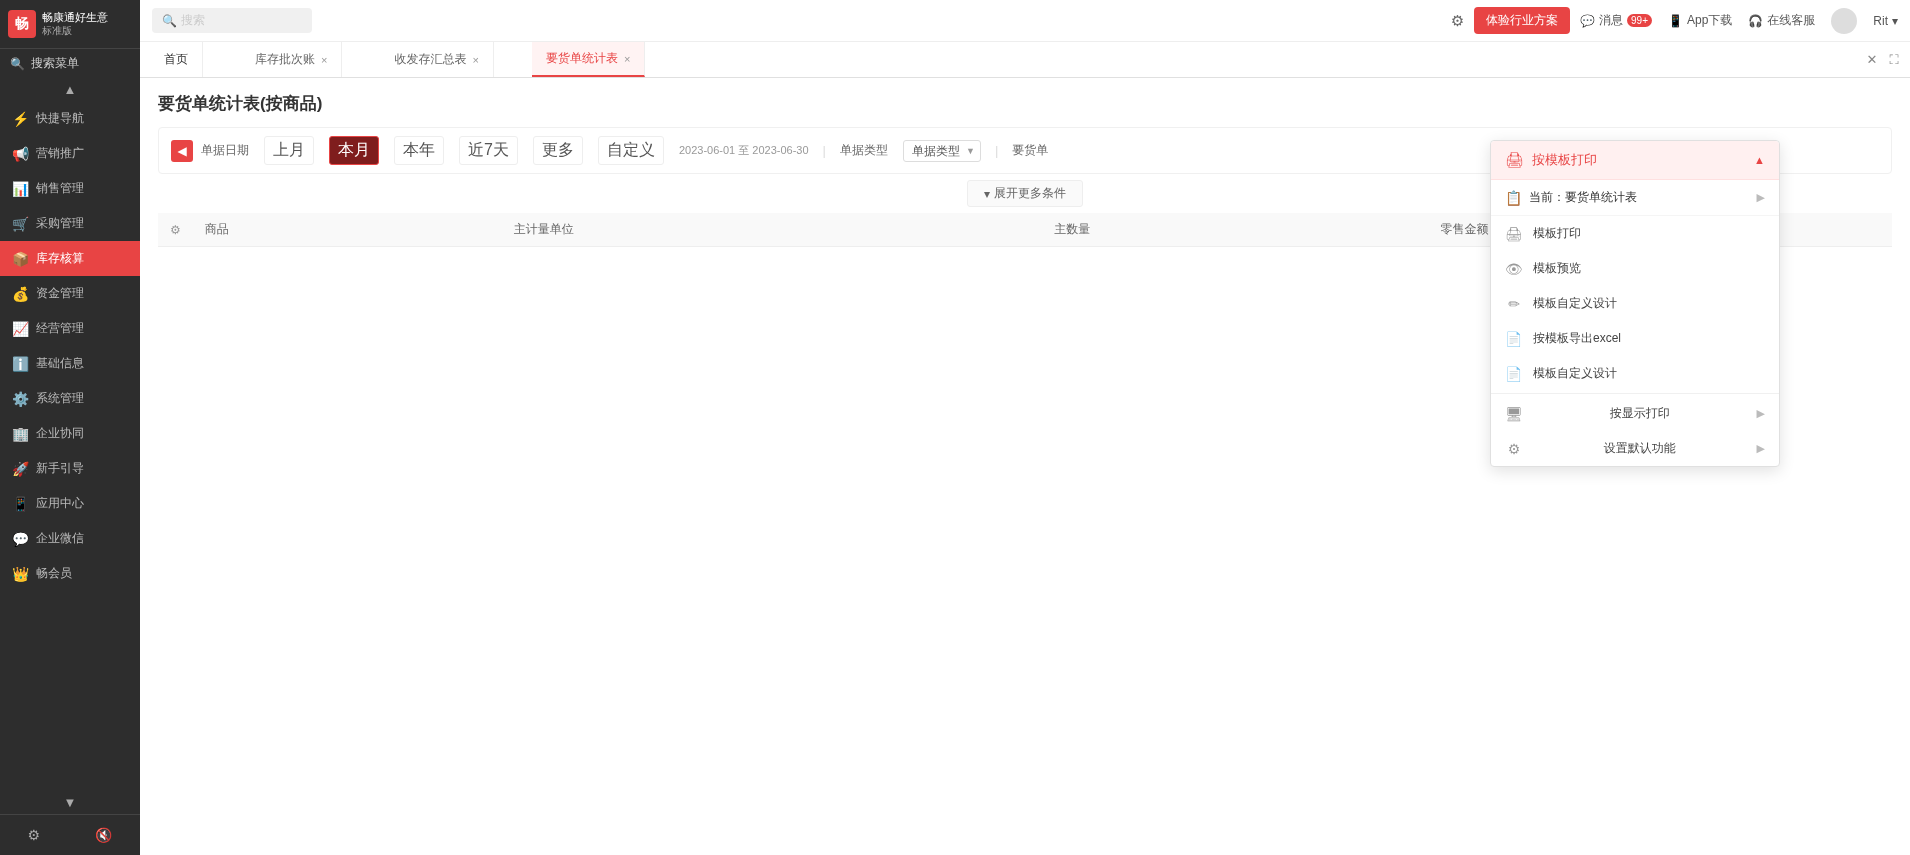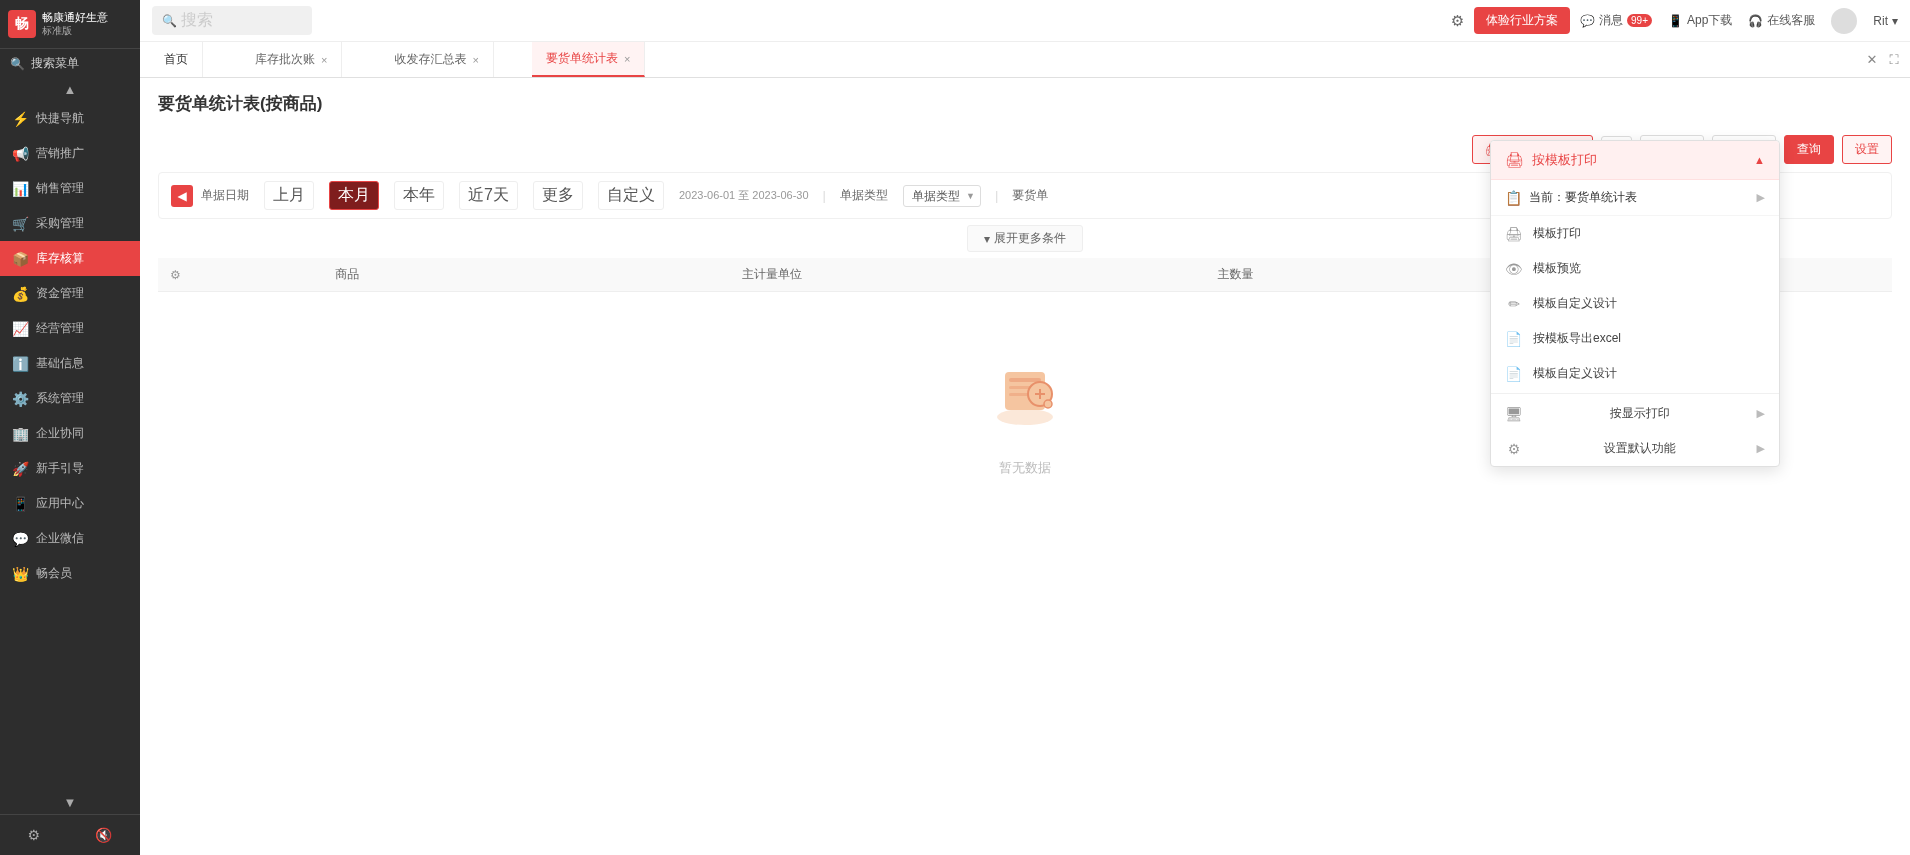--- a/index.html
+++ b/index.html
@@ -62,21 +62,21 @@
     .filter-divider { color: #ddd; margin: 0 6px; }
 
     
     .expand-bar { margin: 6px 18px; display: flex; align-items: center; justify-content: center; }
     .expand-btn { display: flex; align-items: center; gap: 4px; color: #666; font-size: 12px; cursor: pointer; padding: 4px 16px; border: 1px solid #eee; border-radius: 3px; background: #fafafa; }
 
     
     .table-area { flex: 1; overflow: auto; padding: 0 18px; }
     table { width: 100%; border-collapse: collapse; font-size: 12px; }
     thead tr { background: #f9f9f9; }
-    th { padding: 8px 12px; text-align: center; color: #666; font-weight: 500; border-bottom: 1px solid #eee; white-space: nowrap; }
+    th { padding: 8px 12px; text-align: left; color: #666; font-weight: 500; border-bottom: 1px solid #eee; white-space: nowrap; }
     .th-settings { width: 32px; text-align: center; }
     .settings-icon { cursor: pointer; color: #999; }
 
     
     .empty-state { display: flex; flex-direction: column; align-items: center; justify-content: center; padding: 60px 20px; color: #bbb; }
     .empty-icon { font-size: 64px; margin-bottom: 12px; }
     .empty-text { font-size: 13px; color: #bbb; }
 
     
     .action-bar { padding: 8px 18px; display: flex; align-items: center; justify-content: flex-end; gap: 8px; }
@@ -180,21 +180,21 @@
     <div class="sidebar-bottom-btn">⚙</div>
     <div class="sidebar-bottom-btn">🔇</div>
   </div>
 </div>
 
 <div class="main">
 
   <div class="topbar">
     <div class="topbar-search-box">
       <span>🔍</span>
-      <span style="color:#ccc;font-size:16px;">搜索</span>
+      <span style="color:#ccc;font-size:12px;">搜索</span>
     </div>
     <div class="topbar-spacer"></div>
     <span class="topbar-gear">⚙</span>
     <button class="topbar-trial-btn">体验行业方案</button>
     <div class="topbar-right">
       <div class="topbar-right-item">
         <span>💬</span>
         <span>消息</span>
         <span class="badge">99+</span>
       </div>
@@ -236,38 +236,20 @@
       <div class="win-btn">✕</div>
       <div class="win-btn">⛶</div>
     </div>
   </div>
 
   <div class="page">
     <div class="page-header">
       <div class="page-title">要货单统计表(按商品)</div>
     </div>
 
-    <div class="action-bar">
-      <button class="action-btn" style="background:#fff0f0; border-color:#e84444; color:#e84444;">
-        <span>🖨</span>
-        <span>按模板打印</span>
-        <span>▲</span>
-      </button>
-      <div class="dots-btn">···</div>
-      <button class="action-btn">
-        <span>↗</span>
-        <span>导出</span>
-      </button>
-      <button class="action-btn">
-        <span>↺</span>
-        <span>刷新</span>
-      </button>
-      <button class="action-btn primary">查询</button>
-      <button class="action-btn settings">设置</button>
-    </div>
 
     <div class="filter-bar">
       <div style="background:#e84444;color:white;width:22px;height:22px;border-radius:3px;display:flex;align-items:center;justify-content:center;cursor:pointer;font-size:12px;">◀</div>
       <div class="filter-section">
         <span class="filter-label">单据日期</span>
         <button class="date-btn">上月</button>
         <button class="date-btn active">本月</button>
         <button class="date-btn">本年</button>
         <button class="date-btn">近7天</button>
         <button class="date-btn">更多</button>
@@ -306,36 +288,20 @@
             <th>商品</th>
             <th>主计量单位</th>
             <th>主数量</th>
             <th>零售金额</th>
           </tr>
         </thead>
         <tbody>
         </tbody>
       </table>
 
-      <div class="empty-state">
-        <div class="empty-icon">
-          <svg width="80" height="80" viewBox="0 0 80 80">
-            <ellipse cx="40" cy="65" rx="28" ry="8" fill="#f5c5a0" opacity="0.4"></ellipse>
-            <rect x="20" y="20" width="40" height="38" rx="4" fill="#f5c5a0"></rect>
-            <rect x="24" y="26" width="32" height="4" rx="2" fill="#e8906a" opacity="0.5"></rect>
-            <rect x="24" y="34" width="24" height="3" rx="1.5" fill="#e8906a" opacity="0.4"></rect>
-            <rect x="24" y="41" width="28" height="3" rx="1.5" fill="#e8906a" opacity="0.4"></rect>
-            <circle cx="55" cy="42" r="12" fill="#f5c5a0" stroke="#e8906a" stroke-width="2"></circle>
-            <line x1="50" y1="42" x2="60" y2="42" stroke="#e8906a" stroke-width="2"></line>
-            <line x1="55" y1="37" x2="55" y2="47" stroke="#e8906a" stroke-width="2"></line>
-            <circle cx="63" cy="52" r="4" fill="#f5c5a0" stroke="#e8906a" stroke-width="1.5"></circle>
-          </svg>
-        </div>
-        <div class="empty-text">暂无数据</div>
-      </div>
     </div>
   </div>
 </div>
 
 <div class="dropdown-menu">
   <div class="dropdown-header">
     <div class="dropdown-header-left">
       <span class="dropdown-header-icon">🖨</span>
       <span>按模板打印</span>
     </div>

